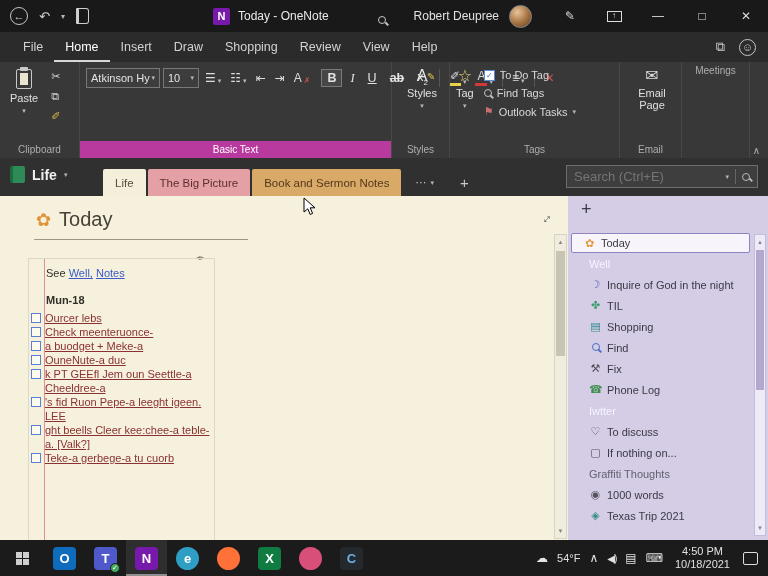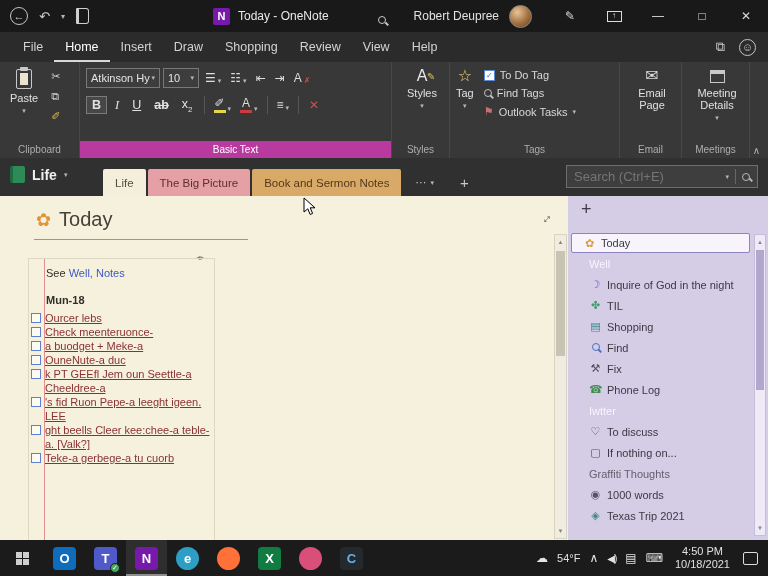--- a/index.html
+++ b/index.html
@@ -39,21 +39,21 @@
   .rgroup{display:flex;flex-direction:column;border-right:1px solid #484848;}
   .g-clip{width:80px;}.g-basic{width:312px;}.g-styles{width:58px;}.g-tags{width:170px;}.g-email{width:62px;}.g-meet{width:68px;}
   .rbody{flex:1;display:flex;align-items:flex-start;padding:6px 3px 0 6px;}
   .glabel{height:17px;display:flex;align-items:center;justify-content:center;font-size:10px;color:#aeaeae;}
   .g-basic .glabel{background:#b83a9e;color:#fff;}
   .paste{display:flex;flex-direction:column;align-items:center;gap:3px;color:#e0e0e0;font-size:11px;padding:1px 4px;}
   .clip-icon{width:16px;height:20px;border:1px solid #c8c8c8;border-radius:2px;position:relative;}
   .clip-icon::before{content:"";position:absolute;top:-3px;left:3px;width:8px;height:4px;background:#c8c8c8;border-radius:1px;}
   .clip-icon::after{content:"";position:absolute;left:3px;top:3px;right:3px;bottom:3px;background:#e9e4cf;}
   .mini-col{display:flex;flex-direction:column;gap:7px;margin-left:9px;padding-top:2px;font-size:11px;color:#d0d0d0;}
-  .basic-rows{display:flex;flex-direction:column;gap:8px;width:100%;}
+  .basic-rows{display:flex;flex-direction:row;gap:8px;width:100%;}
   .brow{display:flex;align-items:center;gap:3px;}
   .combo{display:flex;align-items:center;justify-content:space-between;border:1px solid #787878;background:#3d3d3d;height:20px;padding:0 4px;font-size:11px;color:#e4e4e4;}
   .combo.font{width:74px;}.combo.size{width:36px;}
   .sm{font-size:7px;color:#b8b8b8;}
   .rbtn{display:flex;align-items:flex-end;gap:2px;color:#dcdcdc;font-size:12px;padding:1px 3px;}
   .fmt{font-size:12.5px;color:#e2e2e2;padding:1px 5px;}
   .fmt.b{font-weight:bold;border:1px solid #7a7a7a;background:#474747;}
   .fmt.i{font-style:italic;font-family:"Liberation Serif",serif;}
   .fmt.u{text-decoration:underline;}
   .fmt.st{text-decoration:line-through;font-weight:bold;}
@@ -93,21 +93,21 @@
   .content{position:absolute;top:196px;left:0;width:568px;height:344px;background:#f5f1dd;overflow:hidden;}
   .page-title{position:absolute;left:34px;top:12px;display:flex;align-items:center;gap:8px;border-bottom:1px solid #a09781;width:214px;padding:0 0 8px 2px;}
   .flower{font-size:18px;color:#e09438;line-height:18px;}
   .ptitle{font-size:20px;color:#474038;}
   .expand{position:absolute;top:14px;right:16px;font-size:13px;color:#5a5a5a;transform:rotate(-45deg);}
   .resize-h{position:absolute;left:196px;top:57px;font-size:8px;color:#8a8272;letter-spacing:-1px;}
   .note-col{position:absolute;left:28px;top:62px;width:187px;bottom:0;border-left:1px solid #ded8c2;border-right:1px solid #ded8c2;border-top:1px solid #ded8c2;}
   .red-line{position:absolute;left:44px;top:62px;bottom:0;width:1px;background:#e09090;}
   .note-body{position:absolute;left:30px;top:70px;width:183px;font-size:11px;line-height:14px;color:#33302a;}
   .see-line{margin-left:16px;}
-  .link{color:#3b5ac8;margin-top:48px;}
+  .link{color:#3b5ac8;text-decoration:underline;margin-top:48px;}
   .nheading{margin-left:16px;margin-top:13px;font-weight:bold;}
   #todo-list{margin-top:4px;}
   .todo-row{display:flex;align-items:flex-start;}
   .cbx{flex:0 0 10px;height:10px;border:1px solid #5b7fd4;background:#fdfbf0;margin:2px 4px 0 1px;}
   .todo-text{color:#8a3232;text-decoration:underline;}
   .scroll-v{position:absolute;top:38px;right:1px;bottom:1px;width:13px;background:#f0ece0;border:1px solid #d8d4c2;display:flex;flex-direction:column;align-items:center;}
   .scroll-v .arr{font-size:6px;color:#8a867a;line-height:10px;padding-top:2px;}
   .scroll-v .thumb{width:9px;height:105px;background:#c8c4b4;margin-top:4px;}
   .scroll-v .arr.dn{margin-top:auto;padding-bottom:2px;}
 
@@ -328,27 +328,20 @@
       <div class="rbody">
         <div class="big-btn">
           <span class="mail-ico">✉</span>
           <span style="width:52px">Email Page</span>
         </div>
       </div>
       <div class="glabel">Email</div>
     </div>
 
     <div class="rgroup g-meet">
-      <div class="rbody">
-        <div class="big-btn">
-          <span class="cal-ico"></span>
-          <span style="width:54px">Meeting Details</span>
-          <span class="sm">▾</span>
-        </div>
-      </div>
       <div class="glabel">Meetings</div>
     </div>
 
     <span class="collapse-btn"><span>∧</span></span>
   </div>
 
   <div class="tabsbar">
     <div class="nb-select">
       <span class="nb-icon"></span>
       <span>Life</span>

